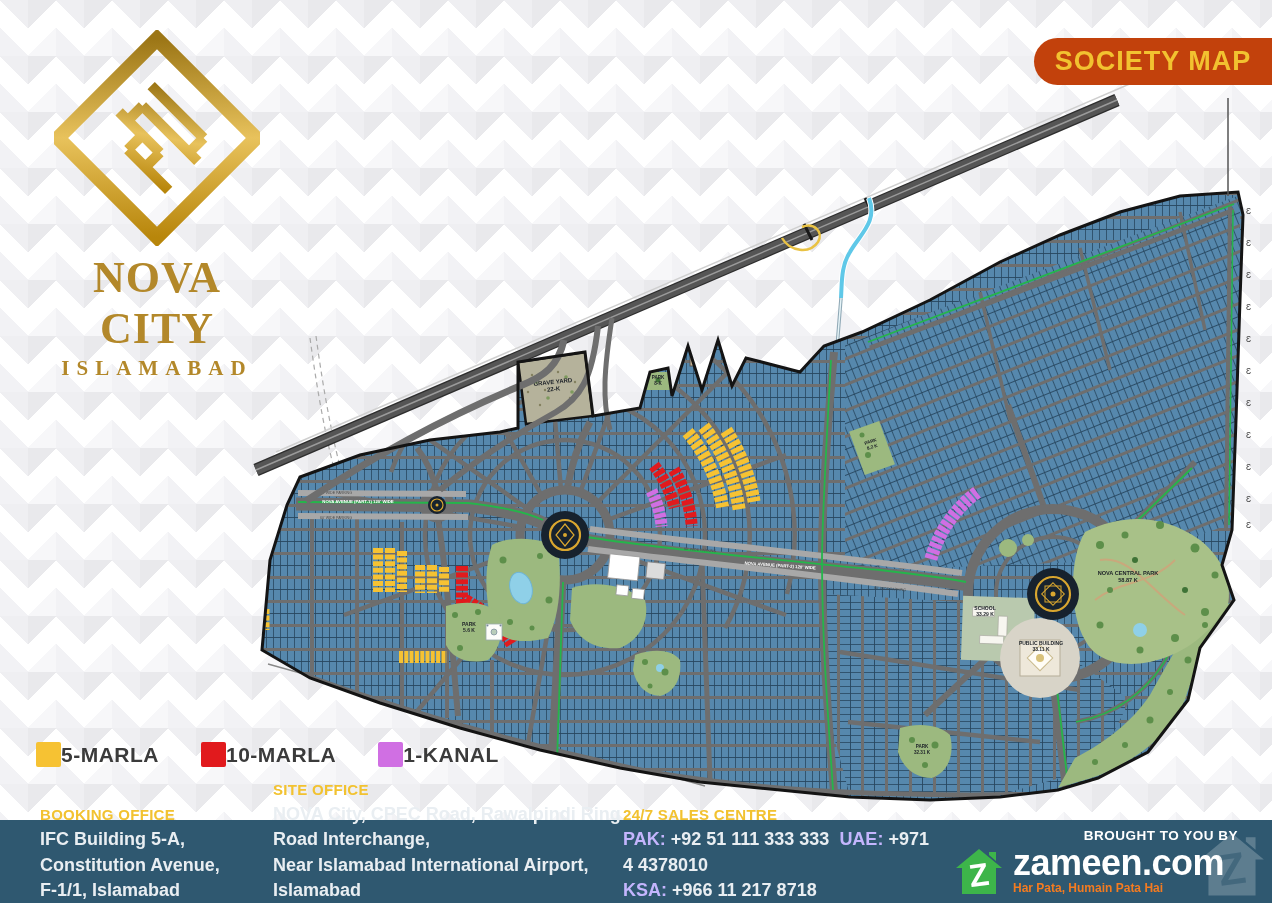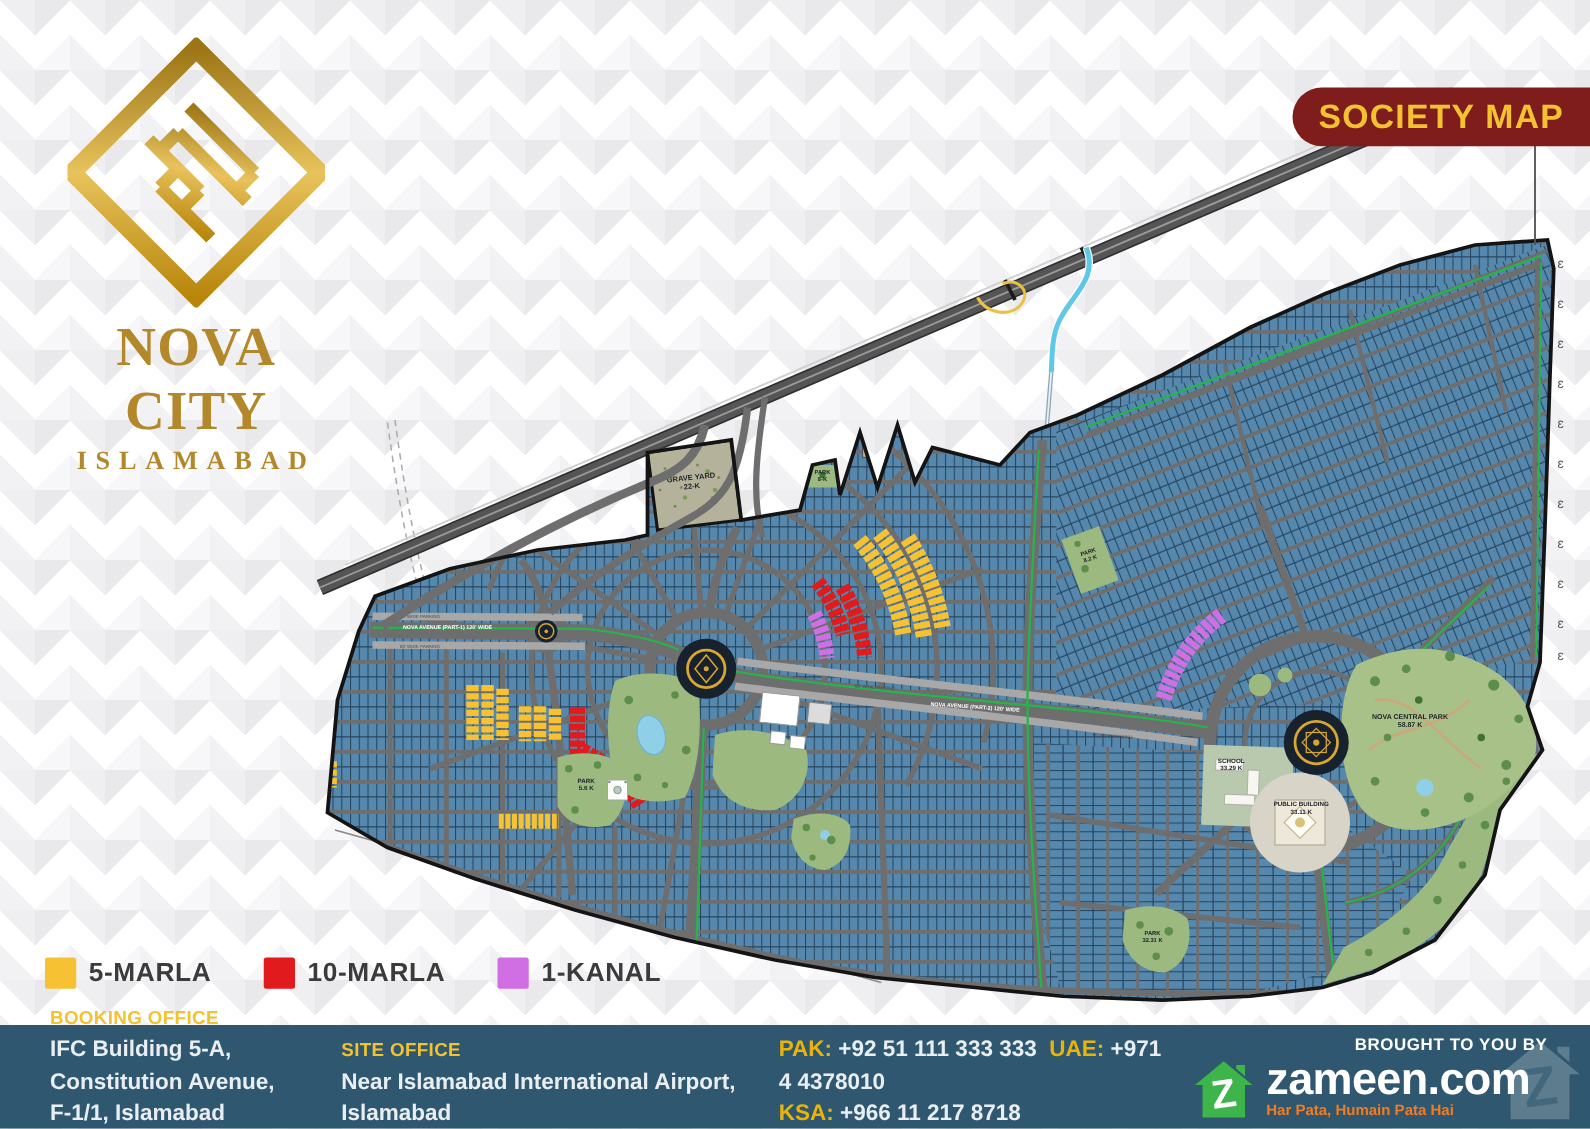--- a/index.html
+++ b/index.html
@@ -18,32 +18,32 @@
   .banner{
     position:absolute;top:38px;right:0;width:238px;height:47px;
     border-radius:24px 0 0 24px;display:flex;align-items:center;justify-content:center;
     font-weight:bold;font-size:27px;letter-spacing:1px;
   }
   .logo{position:absolute;top:30px;left:40px;width:234px;text-align:center;}
   .logo svg{display:block;margin:0 auto;}
   .logo-title{font-family:"Liberation Serif",serif;font-weight:bold;font-size:44px;letter-spacing:1px;margin-top:6px;}
   .logo-sub{font-family:"Liberation Serif",serif;font-weight:bold;font-size:21px;letter-spacing:7px;margin-top:2px;}
   .legend{position:absolute;left:36px;top:742px;display:flex;align-items:center;gap:42px;}
-  .legend-item{display:flex;align-items:center;gap:10px;margin-top:24px;}
+  .legend-item{display:flex;align-items:center;}
   .legend-swatch{width:25px;height:25px;border-radius:2px;}
   .legend-label{font-weight:bold;font-size:21px;letter-spacing:0.5px;color:#3b3b3b;}
   #mapsvg{position:absolute;left:0;top:0;width:1272px;height:903px;}
   .footer{
     position:absolute;left:0;bottom:0;width:1272px;height:83px;
     display:flex;box-sizing:border-box;padding:11px 0 0 40px;
   }
   .fcol{flex:0 0 auto;}
   .ftitle{font-weight:bold;font-size:15px;letter-spacing:0.3px;margin-bottom:4px;}
   .fbody{font-size:18px;line-height:1.4;color:#e9eef2;font-weight:bold;}
-  .fnum b{color:#eab308;}
+  .fnum b{color:#c4b5fd;}
   .zblock{position:relative;flex:1 1 auto;height:83px;margin-top:-11px;}
   .broughtby{position:absolute;top:8px;right:34px;font-size:13.5px;font-weight:bold;color:#ffffff;letter-spacing:0.5px;}
   .zrow{position:absolute;left:18px;top:26px;display:flex;align-items:flex-start;gap:8px;}
   .zname{font-weight:bold;font-size:36px;line-height:0.95;color:#ffffff;letter-spacing:-0.5px;}
   .ztag{font-weight:bold;font-size:12px;margin-top:1px;}
   .zwatermark{position:absolute;right:4px;bottom:2px;opacity:0.22;}
 </style>
 </head>
 <body>
 
@@ -352,21 +352,21 @@
       <text x="1246" y="342" font-size="8.5" fill="#444444">Ɛ</text>
       <text x="1246" y="374" font-size="8.5" fill="#444444">Ɛ</text>
       <text x="1246" y="406" font-size="8.5" fill="#444444">Ɛ</text>
       <text x="1246" y="438" font-size="8.5" fill="#444444">Ɛ</text>
       <text x="1246" y="470" font-size="8.5" fill="#444444">Ɛ</text>
       <text x="1246" y="502" font-size="8.5" fill="#444444">Ɛ</text>
       <text x="1246" y="528" font-size="8.5" fill="#444444">Ɛ</text>
     </g>
 </svg>
 
-<div class="banner" style="background-color: #7f1d1d; color: rgb(242, 194, 48); margin-top: 32px;">
+<div class="banner" style="background-color: #c2410c; color: rgb(242, 194, 48);">
   <span>SOCIETY MAP</span>
 </div>
 
 <div class="logo">
   <svg width="206" height="216" viewBox="0 0 100 104" xmlns="http://www.w3.org/2000/svg">
     <g transform="rotate(45 50 52)" fill="none" stroke="url(#lg)">
       <defs></defs>
       <rect x="16" y="18" width="68" height="68" stroke-width="7"></rect>
       <path d="M30,36 L66,36 M34,46 L72,46 M28,56 L56,56 M44,66 L72,66 M66,36 L66,46 M34,46 L34,56 M56,56 L56,66 M44,58 L44,66" stroke-width="5"></path>
     </g>
@@ -401,24 +401,26 @@
   <div class="fcol" style="width:233px;">
     <div class="ftitle" style="color: rgb(242, 194, 48);">BOOKING OFFICE</div>
     <div class="fbody">
       <div>IFC Building 5-A, Constitution Avenue,</div>
       <div>F-1/1, Islamabad</div>
     </div>
   </div>
   <div class="fcol" style="width:350px;">
     <div class="ftitle" style="color: rgb(242, 194, 48);">SITE OFFICE</div>
     <div class="fbody">
+      <div>NOVA City, CPEC Road, Rawalpindi Ring Road Interchange,</div>
       <div>Near Islamabad International Airport, Islamabad</div>
     </div>
   </div>
   <div class="fcol" style="width:312px;">
+    <div class="ftitle" style="color: rgb(242, 194, 48);">24/7 SALES CENTRE</div>
     <div class="fbody">
       <div class="fnum">
         <b>PAK:</b>
         <span>+92 51 111 333 333</span>&nbsp;
         <b>UAE:</b>
         <span>+971 4 4378010</span>
       </div>
       <div class="fnum">
         <b>KSA:</b>
         <span>+966 11 217 8718</span>

